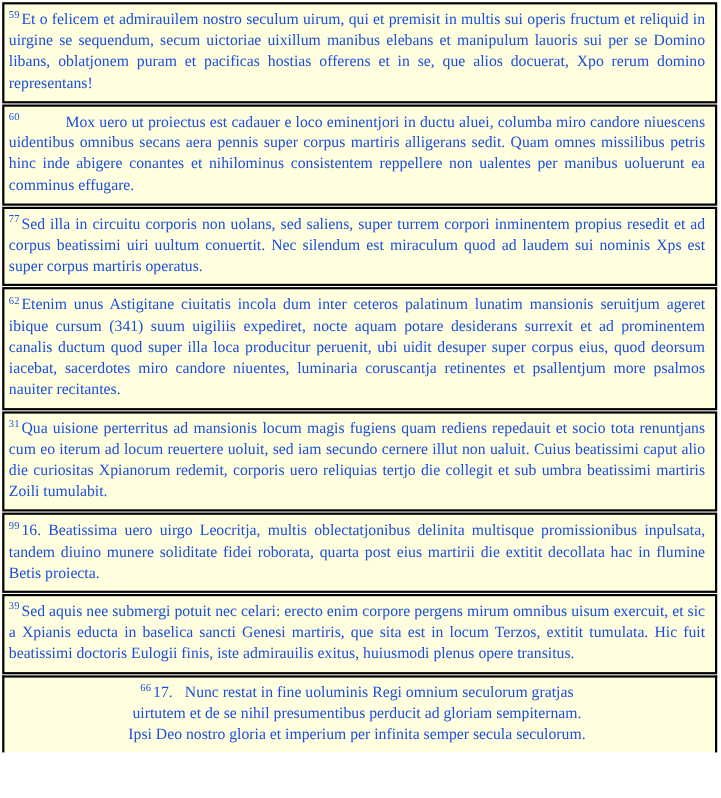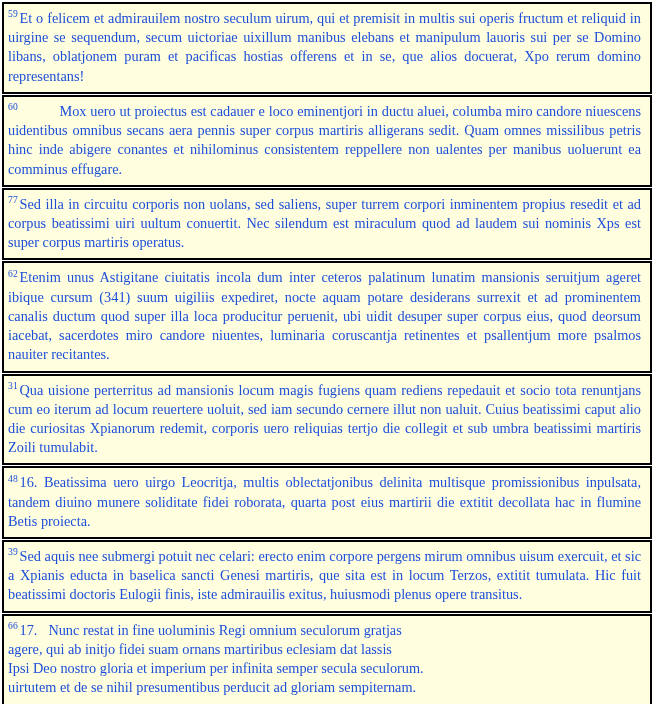--- a/index.html
+++ b/index.html
@@ -51,21 +51,21 @@
   .indent-gap {
     display: inline-block;
     width: 40px;
   }
   .gap-sm {
     display: inline-block;
     width: 11px;
   }
   
   .section.verse {
-    text-align: left;
+    text-align: center;
   }
   .section.verse .vline {
     display: block;
     white-space: pre-wrap;
   }
   .section.verse .vline:first-child {
     display: block;
   }
 </style>
 </head>
@@ -87,27 +87,26 @@
 
   <div class="section">
     <span class="secnum">62</span><span>Etenim unus Astigitane ciuitatis incola dum inter ceteros palatinum lunatim mansionis seruitjum ageret ibique cursum (341) suum uigiliis expediret, nocte aquam potare desiderans surrexit et ad prominentem canalis ductum quod super illa loca producitur peruenit, ubi uidit desuper super corpus eius, quod deorsum iacebat, sacerdotes miro candore niuentes, luminaria coruscantja retinentes et psallentjum more psalmos nauiter recitantes.</span>
   </div>
 
   <div class="section">
     <span class="secnum">31</span><span>Qua uisione perterritus ad mansionis locum magis fugiens quam rediens repedauit et socio tota renuntjans cum eo iterum ad locum reuertere uoluit, sed iam secundo cernere illut non ualuit. Cuius beatissimi caput alio die curiositas Xpianorum redemit, corporis uero reliquias tertjo die collegit et sub umbra beatissimi martiris Zoili tumulabit.</span>
   </div>
 
   <div class="section">
-    <span class="secnum">48</span><span>16. Beatissima uero uirgo Leocritja, multis oblectatjonibus delinita multisque promissionibus inpulsata, tandem diuino munere soliditate fidei roborata, quarta post eius martirii die extitit decollata hac in flumine Betis proiecta.</span>
+    <span class="secnum">99</span><span>16. Beatissima uero uirgo Leocritja, multis oblectatjonibus delinita multisque promissionibus inpulsata, tandem diuino munere soliditate fidei roborata, quarta post eius martirii die extitit decollata hac in flumine Betis proiecta.</span>
   </div>
 
   <div class="section">
     <span class="secnum">39</span><span>Sed aquis nee submergi potuit nec celari: erecto enim corpore pergens mirum omnibus uisum exercuit, et sic a Xpianis educta in baselica sancti Genesi martiris, que sita est in locum Terzos, extitit tumulata. Hic fuit beatissimi doctoris Eulogii finis, iste admirauilis exitus, huiusmodi plenus opere transitus.</span>
   </div>
 
   <div class="section verse">
     <span class="vline"><span class="secnum">66</span><span>17.</span><span class="gap-sm"></span><span>Nunc restat in fine uoluminis Regi omnium seculorum gratjas</span></span>
-    <span class="vline">agere, qui ab initjo fidei suam ornans martiribus eclesiam dat lassis</span>
+    <span class="vline">uirtutem et de se nihil presumentibus perducit ad gloriam sempiternam.</span>
     <span class="vline">Ipsi Deo nostro gloria et imperium per infinita semper secula seculorum.</span>
-    <span class="vline">uirtutem et de se nihil presumentibus perducit ad gloriam sempiternam.</span>
   </div>
 
 </div>
 
 </body></html>

